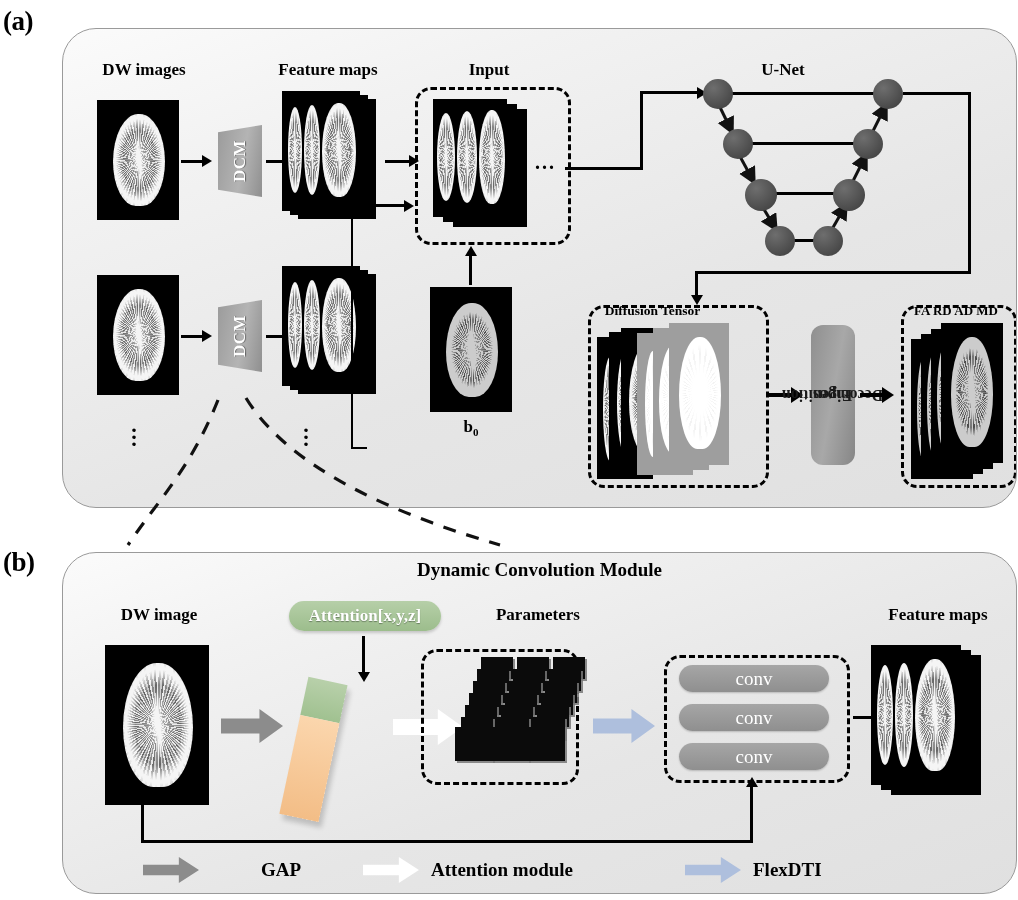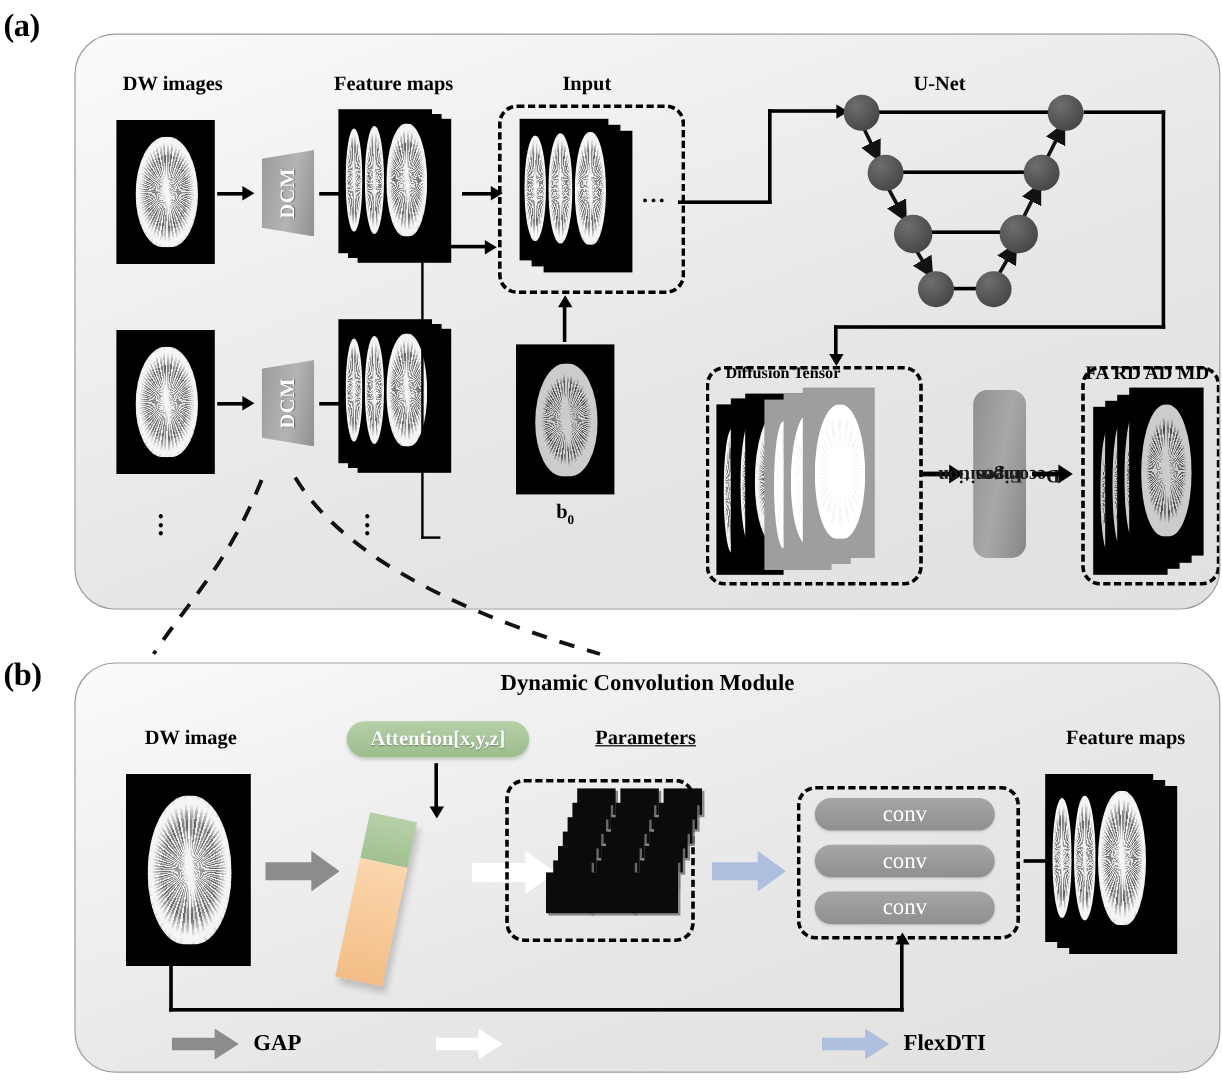--- a/index.html
+++ b/index.html
@@ -226,21 +226,21 @@
   <div class="ar-head ar-r" style="left:728px;top:358px;border-top-width:8px;border-bottom-width:8px;border-left-width:12px;"></div>
 
   <div class="eigen" style="left:748px;top:296px;width:44px;height:140px;">
     <span><span>Eigen</span><br><span>Decomposition</span></span>
   </div>
 
   <div class="ar-line" style="left:797px;top:364px;width:24px;height:4px;"></div>
   <div class="ar-head ar-r" style="left:819px;top:358px;border-top-width:8px;border-bottom-width:8px;border-left-width:12px;"></div>
 
   <div class="dashbox" style="left:838px;top:276px;width:110px;height:177px;"></div>
-  <div class="lbl-sm" style="left:838px;top:274px;width:110px;font-size:16px;">FA RD AD MD</div>
+  <div class="lbl-sm" style="left:838px;top:274px;width:110px;font-size:13px;">FA RD AD MD</div>
   <div style="position:absolute;left:848px;top:294px;">
     <div class="slide" style="left:0px;top:16px;width:62px;height:140px;">
        <div class="brain sliver sparse" style="left:6px;top:20px;width:12px;height:100px;"></div>
       </div>
     <div class="slide" style="left:10px;top:11px;width:62px;height:140px;">
        <div class="brain sliver sparse" style="left:6px;top:18px;width:14px;height:104px;"></div>
       </div>
     <div class="slide" style="left:20px;top:6px;width:62px;height:140px;">
        <div class="brain sliver sparse" style="left:6px;top:16px;width:16px;height:106px;"></div>
       </div>
@@ -255,21 +255,21 @@
   <path d="M 246 398 C 290 470 400 516 500 545" fill="none" stroke="#111" stroke-width="3.2" stroke-dasharray="13 11" stroke-linecap="butt"></path>
 </svg>
 
 <div class="panel-label" style="left:3px;top:547px;">(b)</div>
 
 <div class="panel" style="left:62px;top:552px;width:953px;height:340px;">
 
   <div class="ttl" style="left:0;top:6px;width:953px;">Dynamic Convolution Module</div>
 
   <div class="lbl" style="left:16px;top:52px;width:160px;">DW image</div>
-  <div class="lbl" style="left:390px;top:52px;width:170px;text-decoration:underline;">Parameters</div>
+  <div class="lbl" style="left:390px;top:52px;width:170px;">Parameters</div>
   <div class="lbl" style="left:790px;top:52px;width:170px;">Feature maps</div>
 
   <div class="slide" style="left:42px;top:92px;width:104px;height:160px;">
      <div class="brain" style="left:18px;top:18px;width:70px;height:124px;"></div>
   </div>
 
   <div class="bigarrow" style="left:158px;top:156px;width:62px;height:34px;background:#8c8c8c;clip-path:polygon(0 28%,62% 28%,62% 0,100% 50%,62% 100%,62% 72%,0 72%);"></div>
 
   <div class="pill" style="left:224px;top:600px;width:0;height:0;"></div>
   <div class="pill" style="left:226px;top:48px;width:152px;height:30px;">
@@ -342,20 +342,21 @@
     </div>
   </div>
 
   <div class="ar-line" style="left:78px;top:252px;width:3.4px;height:38px;"></div>
   <div class="ar-line" style="left:78px;top:287px;width:612px;height:3.4px;"></div>
   <div class="ar-line" style="left:687px;top:232px;width:3.4px;height:58px;"></div>
   <div class="ar-head ar-u" style="left:683px;top:224px;"></div>
 
   <div style="position:absolute;left:0;top:296px;width:953px;height:44px;">
     <div class="bigarrow" style="left:80px;top:8px;width:56px;height:26px;background:#8c8c8c;clip-path:polygon(0 30%,64% 30%,64% 0,100% 50%,64% 100%,64% 70%,0 70%);"></div>
-    <div class="lbl" style="left:148px;top:10px;width:90px;text-align:left;font-size:19px;">GAP</div>
+    <div class="lbl" style="left:148px;top:10px;width:90px;text-align:right;font-size:19px;">GAP</div>
 
     <div class="bigarrow" style="left:300px;top:8px;width:56px;height:26px;background:#ffffff;clip-path:polygon(0 30%,64% 30%,64% 0,100% 50%,64% 100%,64% 70%,0 70%);filter:drop-shadow(0 1px 1px rgba(0,0,0,.13));"></div>
+    <div class="lbl" style="left:368px;top:10px;width:230px;text-align:left;font-size:19px;">Attention module</div>
 
     <div class="bigarrow" style="left:622px;top:8px;width:56px;height:26px;background:#aebfdd;clip-path:polygon(0 30%,64% 30%,64% 0,100% 50%,64% 100%,64% 70%,0 70%);"></div>
     <div class="lbl" style="left:690px;top:10px;width:130px;text-align:left;font-size:19px;">FlexDTI</div>
   </div>
 </div>
 
 </body></html>

